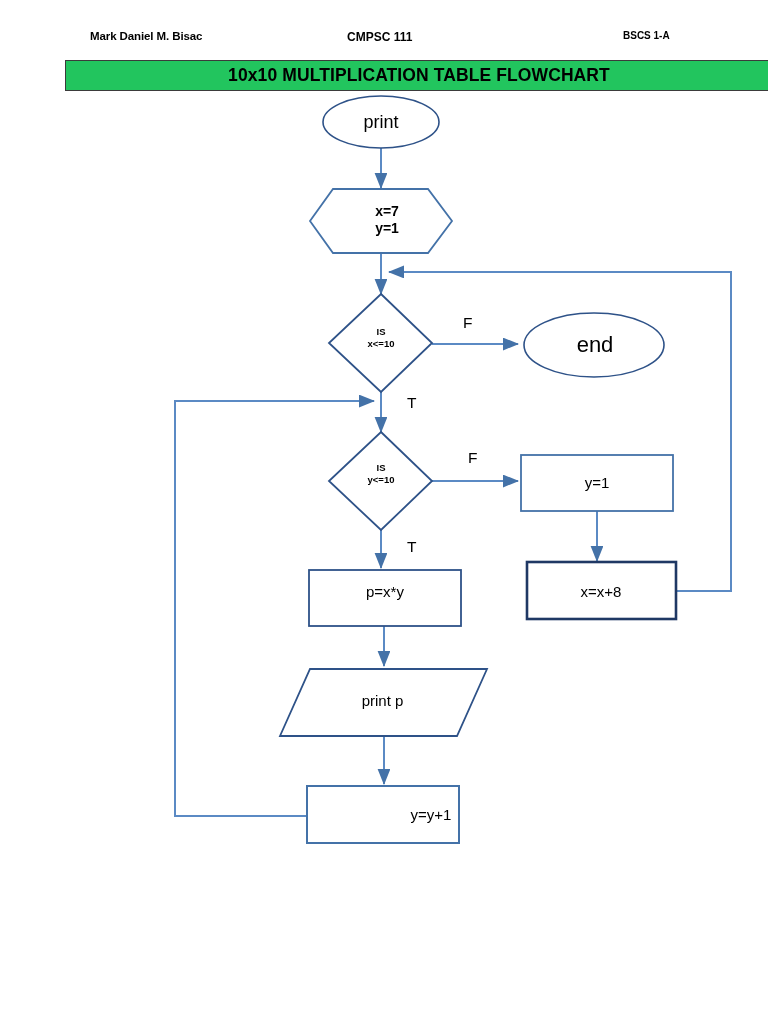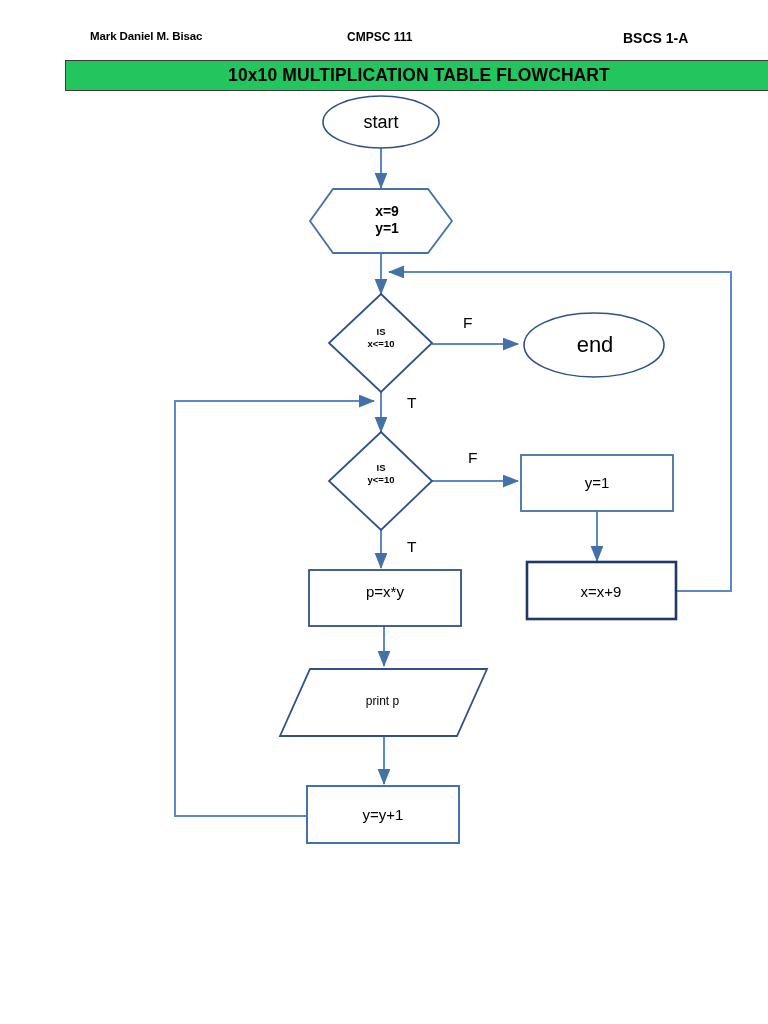--- a/index.html
+++ b/index.html
@@ -39,21 +39,21 @@
     top: 0;
     font-size: 12px;
     font-weight: bold;
     color: #000000;
     white-space: nowrap;
   }
   .hdr-section {
     position: absolute;
     left: 623px;
     top: 0;
-    font-size: 14px;
+    font-size: 10px;
     font-weight: bold;
     color: #000000;
     white-space: nowrap;
   }
 
   
   .title-banner {
     position: absolute;
     left: 65px;
     top: 60px;
@@ -102,22 +102,22 @@
     pointer-events: none;
   }
   .lbl-start  { left: 322px; top: 98px;  width: 118px; height: 48px; font-size: 18px; }
   .lbl-end    { left: 525px; top: 320px; width: 140px; height: 50px; font-size: 22px; }
   .lbl-init   { left: 322px; top: 192px; width: 130px; height: 56px; font-size: 14px; font-weight: bold; }
   .lbl-dec1   { left: 338px; top: 316px; width: 86px;  height: 44px; font-size: 9.5px; font-weight: bold; }
   .lbl-dec2   { left: 338px; top: 452px; width: 86px;  height: 44px; font-size: 9.5px; font-weight: bold; }
   .lbl-y1     { left: 522px; top: 456px; width: 150px; height: 54px; font-size: 15px; }
   .lbl-xx1    { left: 527px; top: 565px; width: 148px; height: 54px; font-size: 15px; }
   .lbl-pxy    { left: 310px; top: 572px; width: 150px; height: 41px; font-size: 15px; }
-  .lbl-print  { left: 305px; top: 674px; width: 155px; height: 54px; font-size: 12px; }
-  .lbl-yy1    { left: 308px; top: 788px; width: 150px; height: 54px; font-size: 15px; }
+  .lbl-print  { left: 305px; top: 674px; width: 155px; height: 54px; font-size: 15px; }
+  .lbl-yy1    { left: 308px; top: 788px; width: 150px; height: 54px; font-size: 15px; padding-left: 48px; }
 
   .branch-label {
     position: absolute;
     color: #000000;
     font-size: 15.5px;
     pointer-events: none;
   }
   .br-f1 { left: 463px; top: 314px; }
   .br-t1 { left: 407px; top: 394px; }
   .br-f2 { left: 468px; top: 449px; }
@@ -184,48 +184,48 @@
     <rect x="527" y="562" width="149" height="57" fill="#ffffff" stroke="#1F3864" stroke-width="2.6"></rect>
 
     <rect x="309" y="570" width="152" height="56" fill="#ffffff" stroke="#2E5288" stroke-width="1.8"></rect>
 
     <polygon points="310,669 487,669 457,736 280,736" fill="#ffffff" stroke="#2E5288" stroke-width="1.8"></polygon>
 
     <rect x="307" y="786" width="152" height="57" fill="#ffffff" stroke="#4472A8" stroke-width="2"></rect>
   </svg>
 </div>
 
-<div class="shape-label lbl-start">start</div>
+<div class="shape-label lbl-start">print</div>
 
 <div class="shape-label lbl-end">end</div>
 
 <div class="shape-label lbl-init">
   <div>
-    <div>x=9</div>
+    <div>x=7</div>
     <div>y=1</div>
   </div>
 </div>
 
 <div class="shape-label lbl-dec1">
   <div>
     <div>IS</div>
     <div>x&lt;=10</div>
   </div>
 </div>
 
 <div class="shape-label lbl-dec2">
   <div>
     <div>IS</div>
     <div>y&lt;=10</div>
   </div>
 </div>
 
 <div class="shape-label lbl-y1">y=1</div>
 
-<div class="shape-label lbl-xx1">x=x+9</div>
+<div class="shape-label lbl-xx1">x=x+8</div>
 
 <div class="shape-label lbl-pxy">p=x*y</div>
 
 <div class="shape-label lbl-print">print p</div>
 
 <div class="shape-label lbl-yy1">y=y+1</div>
 
 <div class="branch-label br-f1">F</div>
 <div class="branch-label br-t1">T</div>
 <div class="branch-label br-f2">F</div>

